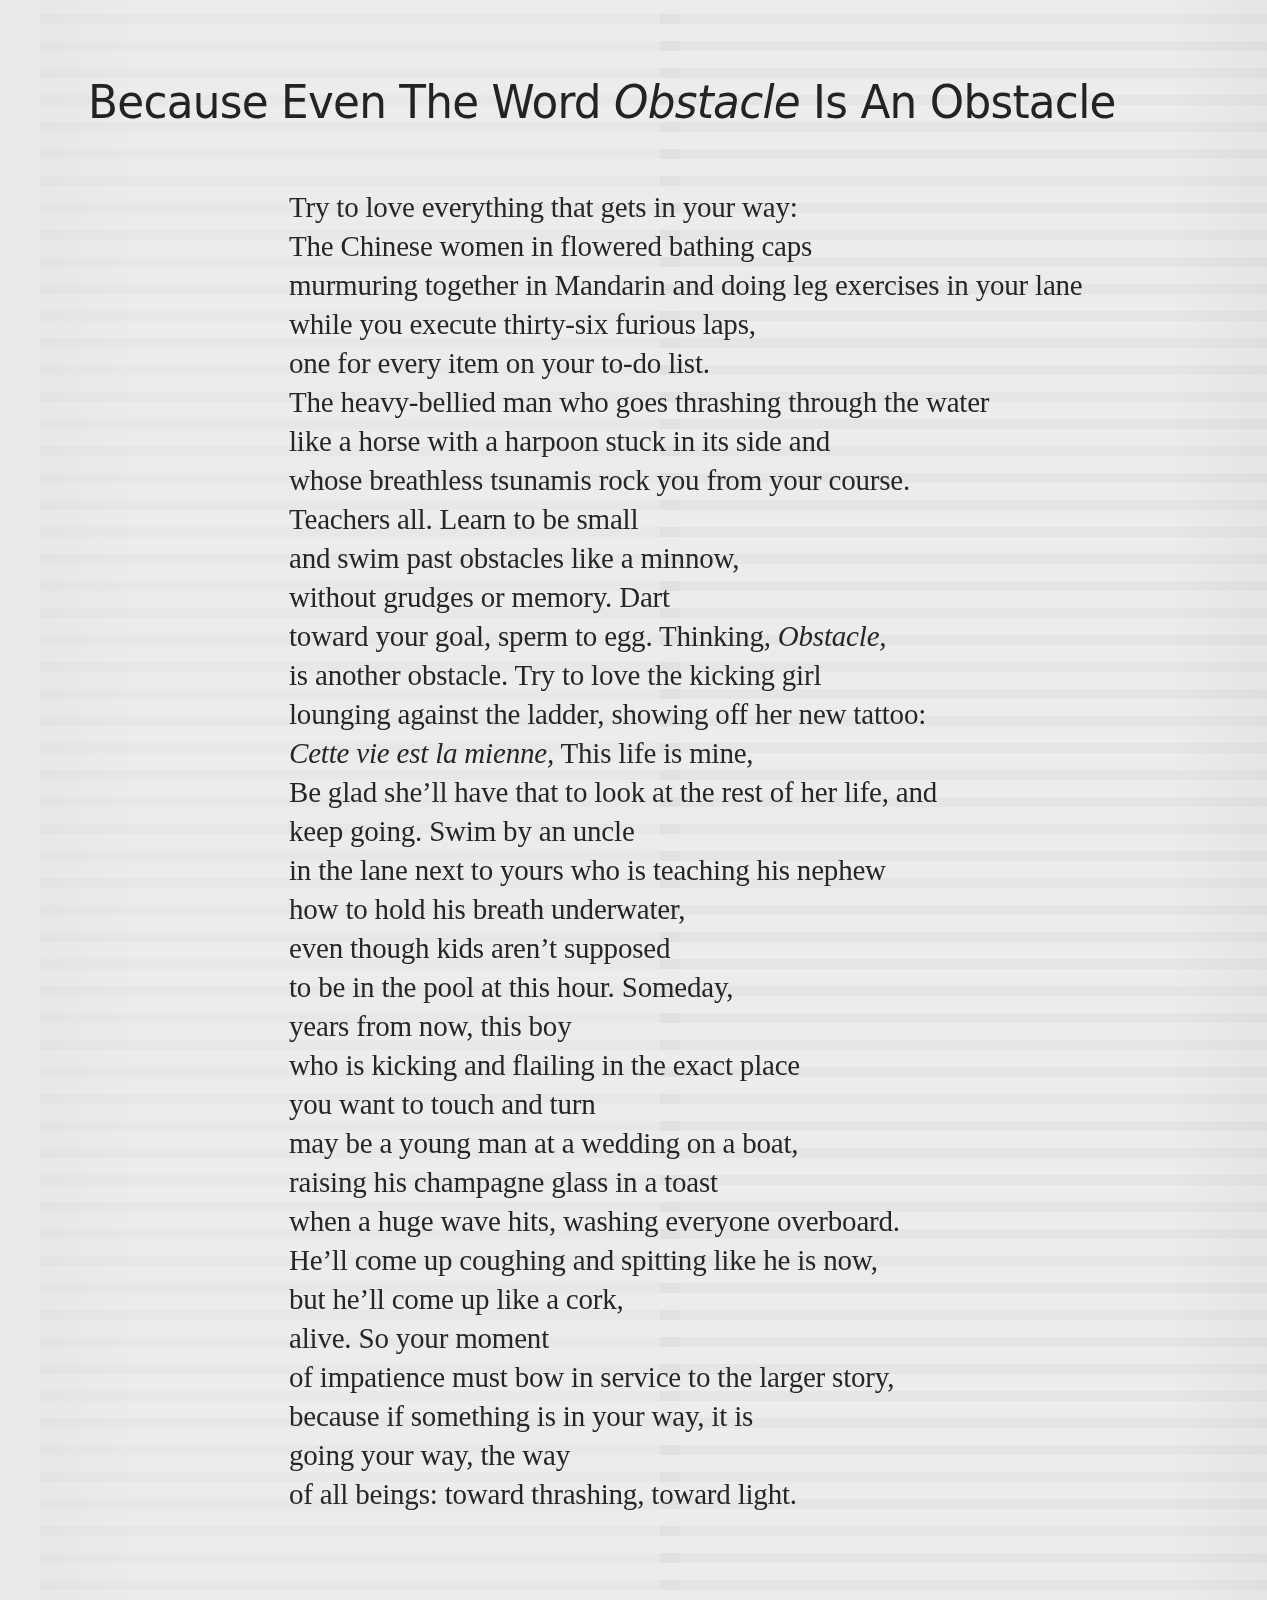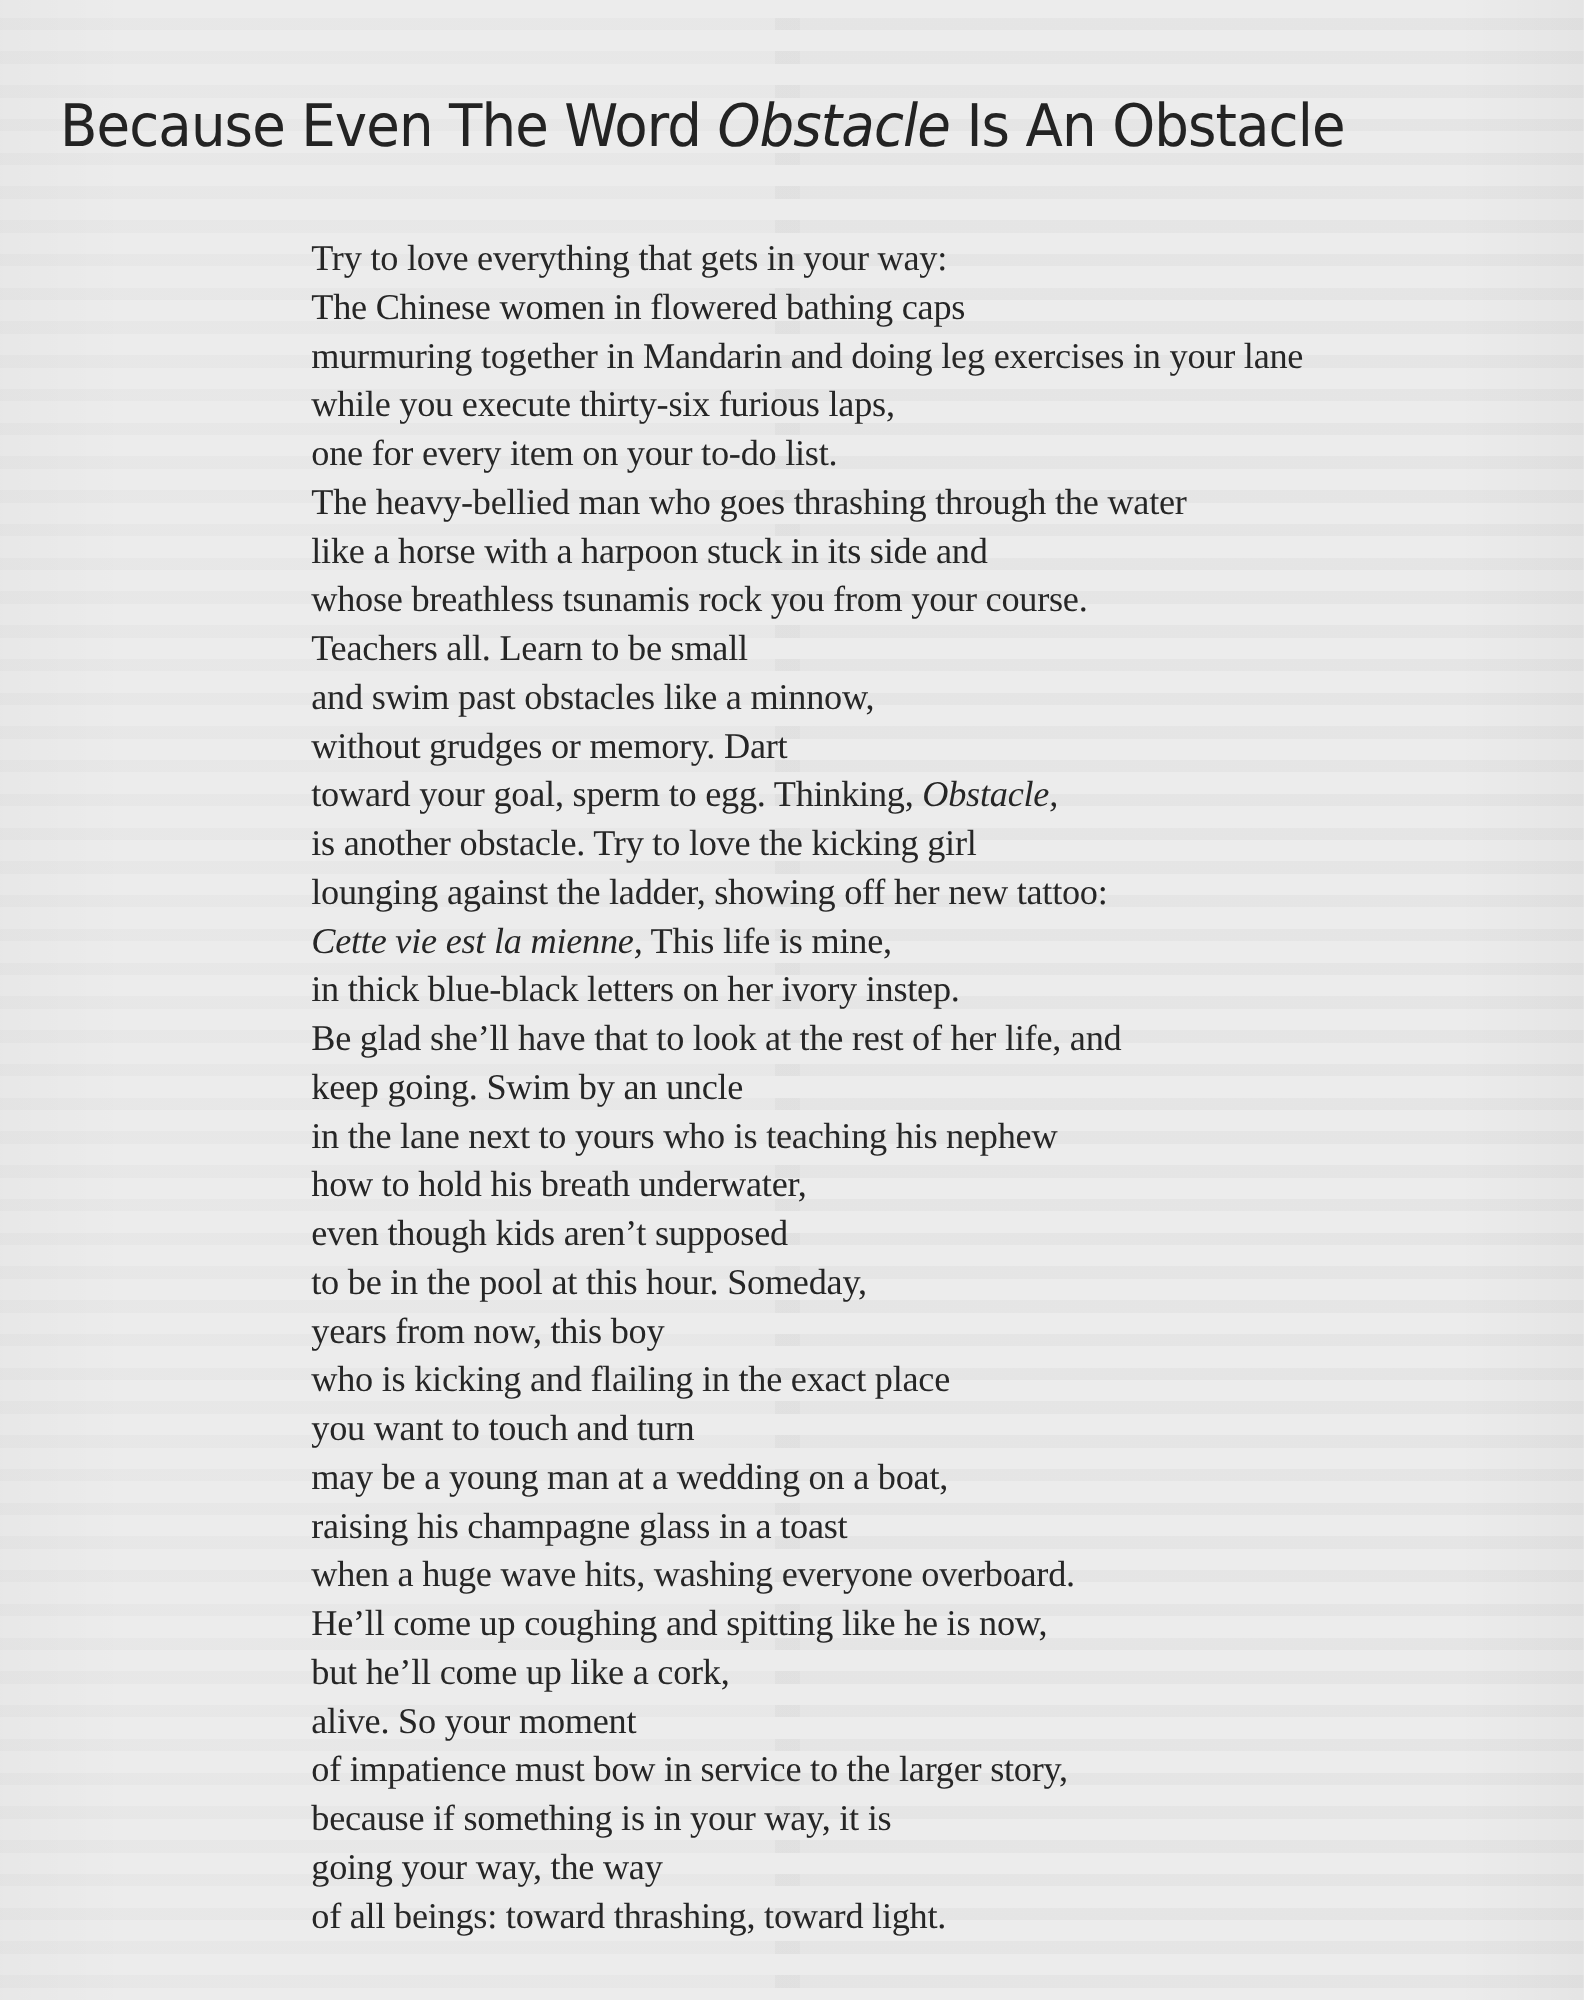--- a/index.html
+++ b/index.html
@@ -14,20 +14,21 @@
       position: relative;
       font-family: "Liberation Serif", "DejaVu Serif", serif;
       color: #262626;
     }
     .page {
       position: absolute;
       inset: 0;
       background:
         linear-gradient(90deg, rgba(0,0,0,0.02) 0%, rgba(0,0,0,0) 8%, rgba(0,0,0,0) 92%, rgba(0,0,0,0.03) 100%),
         #ececec;
+      margin-left: 40px;
     }
     
     .bleed {
       position: absolute;
       inset: 0;
       pointer-events: none;
       background-image:
         repeating-linear-gradient(180deg,
           rgba(0,0,0,0) 0px, rgba(0,0,0,0) 14px,
           rgba(60,60,60,0.045) 14px, rgba(60,60,60,0.045) 24px,
@@ -100,21 +101,20 @@
       <li><span>The heavy-bellied man who goes thrashing through the water</span><em></em><span></span></li>
       <li><span>like a horse with a harpoon stuck in its side and</span><em></em><span></span></li>
       <li><span>whose breathless tsunamis rock you from your course.</span><em></em><span></span></li>
       <li><span>Teachers all. Learn to be small</span><em></em><span></span></li>
       <li><span>and swim past obstacles like a minnow,</span><em></em><span></span></li>
       <li><span>without grudges or memory. Dart</span><em></em><span></span></li>
       <li><span>toward your goal, sperm to egg. Thinking, </span><em>Obstacle,</em><span></span></li>
       <li><span>is another obstacle. Try to love the kicking girl</span><em></em><span></span></li>
       <li><span>lounging against the ladder, showing off her new tattoo:</span><em></em><span></span></li>
       <li><span></span><em>Cette vie est la mienne,</em><span> This life is mine,</span></li>
-      <li><span>in thick blue-black letters on her ivory instep.</span><em></em><span></span></li>
       <li><span>Be glad she’ll have that to look at the rest of her life, and</span><em></em><span></span></li>
       <li><span>keep going. Swim by an uncle</span><em></em><span></span></li>
       <li><span>in the lane next to yours who is teaching his nephew</span><em></em><span></span></li>
       <li><span>how to hold his breath underwater,</span><em></em><span></span></li>
       <li><span>even though kids aren’t supposed</span><em></em><span></span></li>
       <li><span>to be in the pool at this hour. Someday,</span><em></em><span></span></li>
       <li><span>years from now, this boy</span><em></em><span></span></li>
       <li><span>who is kicking and flailing in the exact place</span><em></em><span></span></li>
       <li><span>you want to touch and turn</span><em></em><span></span></li>
       <li><span>may be a young man at a wedding on a boat,</span><em></em><span></span></li>

